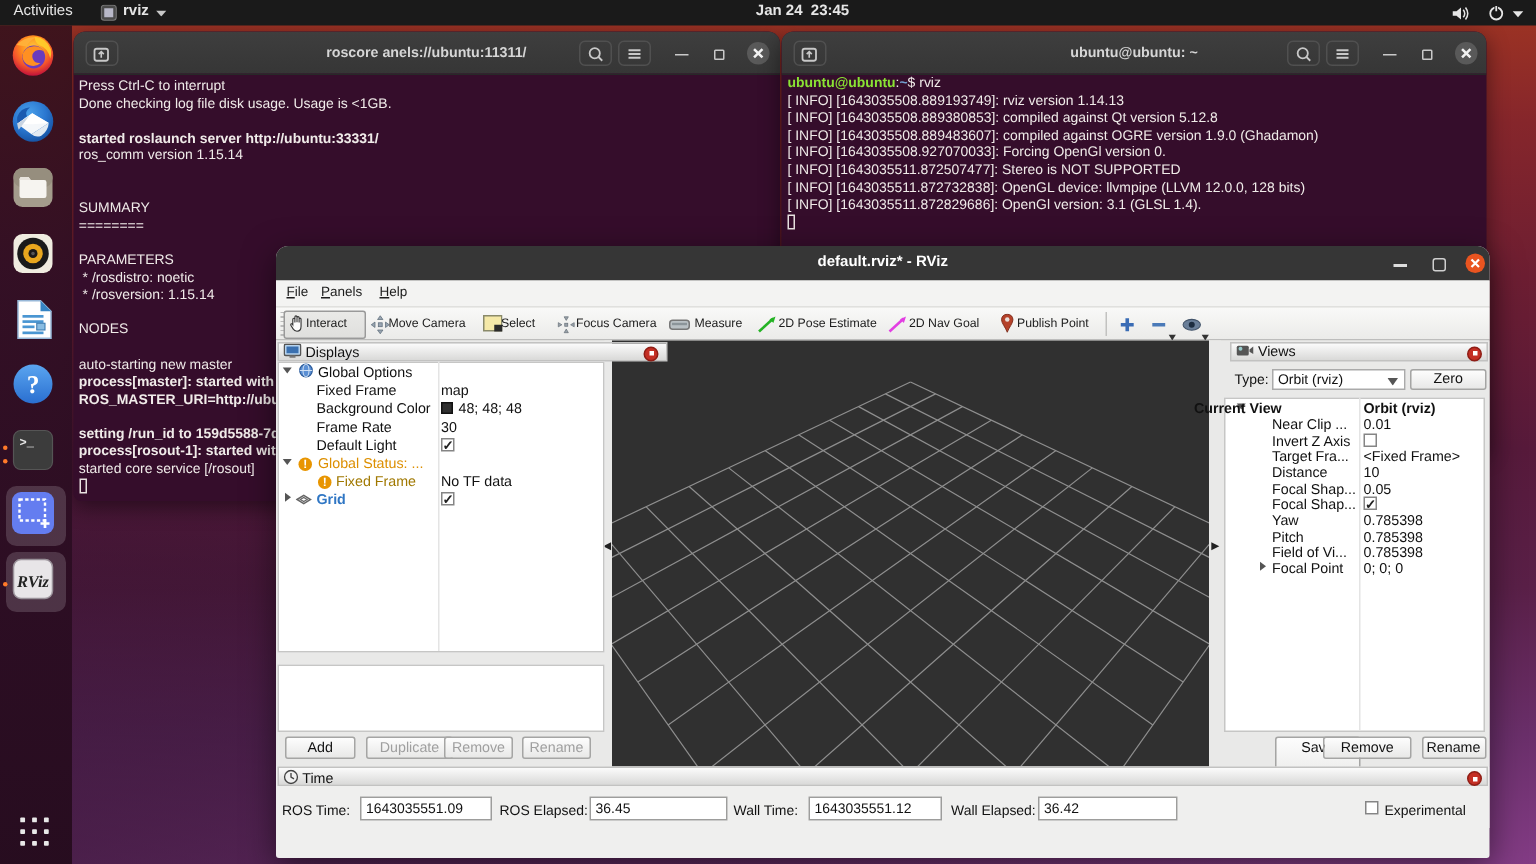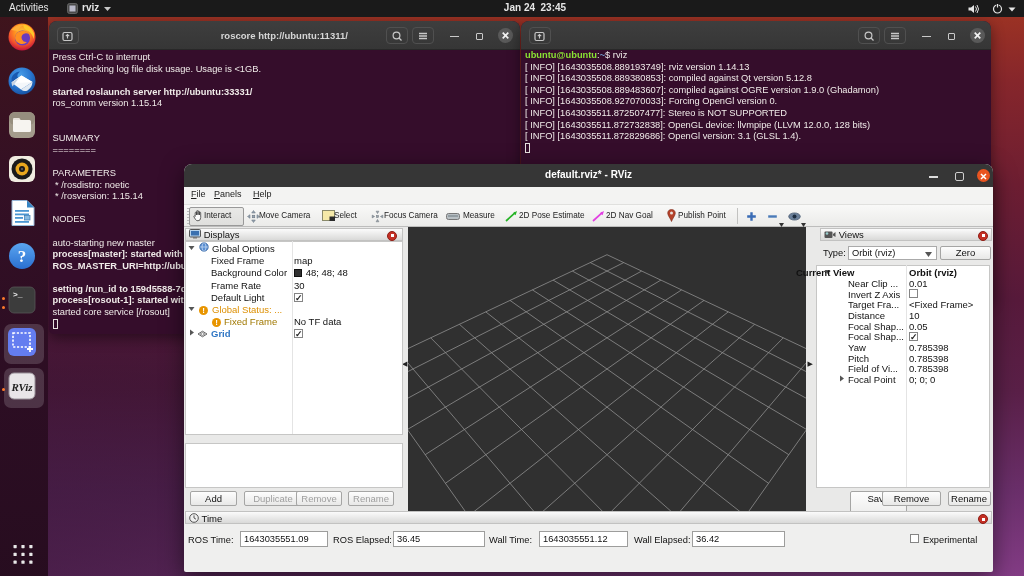--- a/index.html
+++ b/index.html
@@ -41,21 +41,21 @@
 .g{color:#8ae234;font-weight:bold}.bl{color:#729fcf;font-weight:bold}
 </style></head>
 <body>
 
 <div class="term" style="left:49px;top:21px;width:470.5px;height:313px">
   <div class="thead">
     <div class="tbtn" style="left:8px"><svg width="20" height="16">
           <rect x="5" y="4.5" width="9" height="8" rx="1.5" fill="none" stroke="#c8c8c8" stroke-width="1.2"></rect>
           <path d="M9.5 10.5 L9.5 6.5 M7.8 8.1 L9.5 6.5 L11.2 8.1" stroke="#c8c8c8" stroke-width="1.1" fill="none"></path>
         </svg></div>
-    <div class="ttl">roscore http://ubuntu:11311/</div>
+    <div class="ttl">roscore anels://ubuntu:11311/</div>
     <div class="tbtn" style="left:337px"><svg width="20" height="16">
           <circle cx="9.5" cy="7.5" r="3.4" fill="none" stroke="#c8c8c8" stroke-width="1.2"></circle>
           <path d="M12 10 L14.5 12.5" stroke="#c8c8c8" stroke-width="1.2"></path>
         </svg></div>
     <div class="tbtn" style="left:363px"><svg width="20" height="16">
           <path d="M6 5.5 H14 M6 8 H14 M6 10.5 H14" stroke="#c8c8c8" stroke-width="1.3"></path>
         </svg></div>
     <div class="tmin" style="left:401px"></div>
     <div class="tmax" style="left:427px"></div>
     <div class="tclose" style="left:448.5px"><svg width="15" height="15">
@@ -87,20 +87,21 @@
 started core service [/rosout]
 <span style="display:inline-block;width:5px;height:9.5px;border:1px solid #e8e2e0;vertical-align:-2px"></span></div>
 </div>
 
 <div class="term" style="left:521px;top:21px;width:470px;height:279px;border-radius:8px 8px 0 0">
   <div class="thead">
     <div class="tbtn" style="left:8px"><svg width="20" height="16">
           <rect x="5" y="4.5" width="9" height="8" rx="1.5" fill="none" stroke="#c8c8c8" stroke-width="1.2"></rect>
           <path d="M9.5 10.5 L9.5 6.5 M7.8 8.1 L9.5 6.5 L11.2 8.1" stroke="#c8c8c8" stroke-width="1.1" fill="none"></path>
         </svg></div>
+    <div class="ttl">ubuntu@ubuntu: ~</div>
     <div class="tbtn" style="left:337px"><svg width="20" height="16">
           <circle cx="9.5" cy="7.5" r="3.4" fill="none" stroke="#c8c8c8" stroke-width="1.2"></circle>
           <path d="M12 10 L14.5 12.5" stroke="#c8c8c8" stroke-width="1.2"></path>
         </svg></div>
     <div class="tbtn" style="left:363px"><svg width="20" height="16">
           <path d="M6 5.5 H14 M6 8 H14 M6 10.5 H14" stroke="#c8c8c8" stroke-width="1.3"></path>
         </svg></div>
     <div class="tmin" style="left:401px"></div>
     <div class="tmax" style="left:427px"></div>
     <div class="tclose" style="left:448.5px"><svg width="15" height="15">
@@ -228,21 +229,21 @@
             <line x1="441.4" y1="142.0" x2="199.0" y2="484.8"></line>
           </g>
         </svg>
       </div>
 
 <div style="position:absolute;left:219px;top:0;width:5px;height:284px;background:#e9e9e8"></div>
 <div style="position:absolute;left:218px;top:133px;font-size:7px;color:#222">◀</div>
 <div style="position:absolute;left:622px;top:0;width:8px;height:284px;background:#e9e9e8"></div>
 <div style="position:absolute;left:623.5px;top:133px;font-size:7px;color:#222">▶</div>
 
-<div class="phead" style="left:1px;top:0.5px;width:218px">
+<div class="phead" style="left:1px;top:0.5px;width:260px">
         <span style="position:absolute;left:3px;top:0.5px"><svg width="12" height="10" style="vertical-align:-1px">
             <rect x="0.5" y="0.5" width="11" height="7.5" rx="1" fill="#b8d4ee" stroke="#555"></rect>
             <rect x="2" y="2" width="8" height="4.5" fill="#3a70b0"></rect>
             <rect x="4" y="8" width="4" height="1.5" fill="#777"></rect>
           </svg> Displays</span>
         <div class="pclose" style="right:5px"></div>
       </div>
 <div class="white" style="left:1px;top:13.5px;width:218px;height:194px"></div>
 <div style="position:absolute;left:107.5px;top:14px;width:1px;height:193px;background:#e4e4e4"></div>
 <div class="row" style="left:4px;top:15.9px"><svg width="7" height="7" style="vertical-align:1px">

